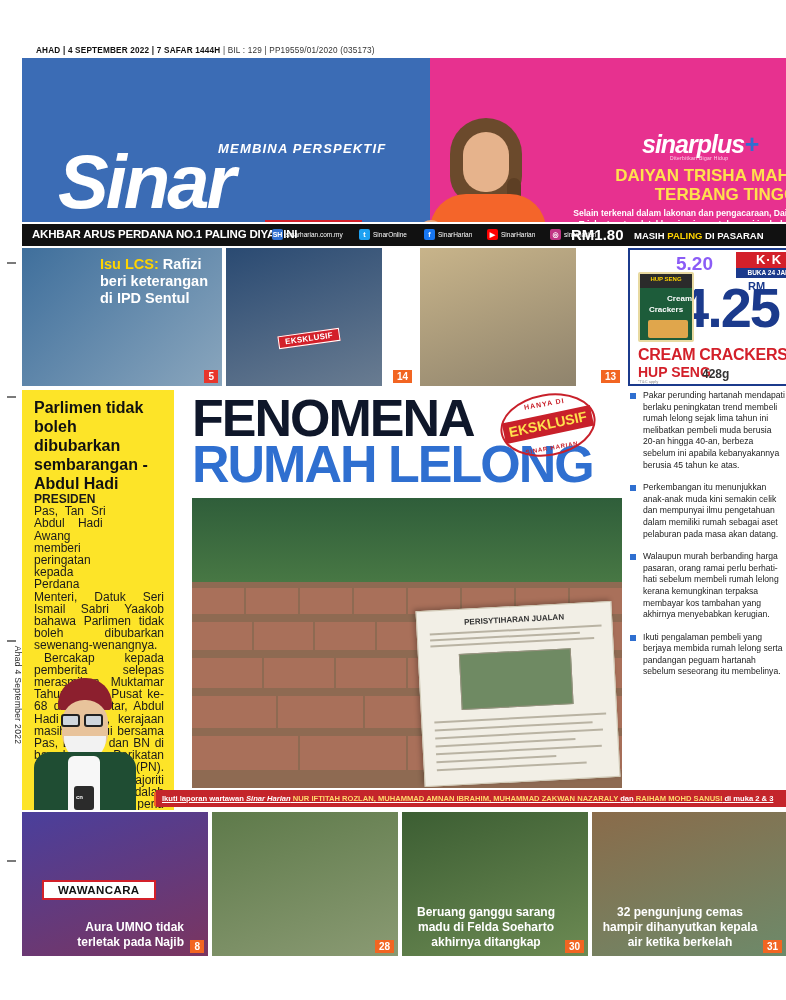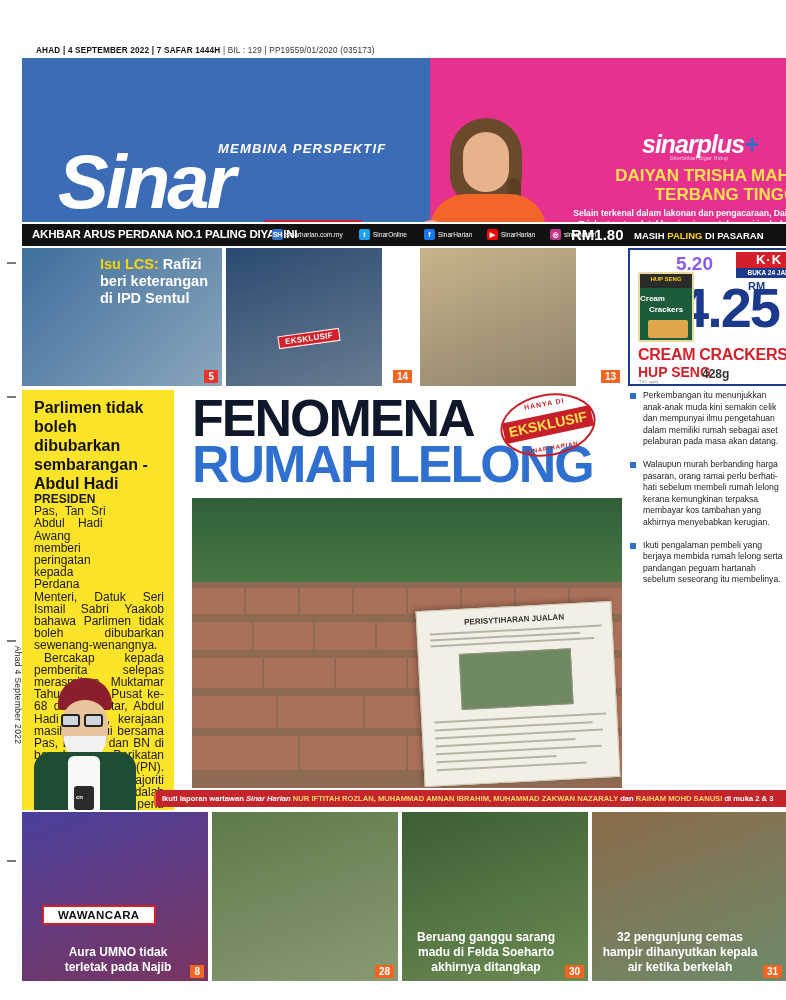--- a/index.html
+++ b/index.html
@@ -201,21 +201,21 @@
     font-size: 16px; font-weight: bold; color: #d3202a; letter-spacing: -.3px;
   }
   .kk-brand { position: absolute; left: 8px; top: 114px; font-size: 14px; font-weight: bold; color: #d3202a; }
   .kk-wt { position: absolute; left: 72px; top: 117px; font-size: 12px; font-weight: bold; color: #333; }
   .kk-box {
     position: absolute; left: 8px; top: 22px; width: 56px; height: 70px;
     background: #1d5c3a; border: 2px solid #e8d9a0; border-radius: 2px;
   }
   .kk-box-top { position: absolute; left: 0; top: 0; width: 100%; height: 14px; background: #2b2b2b; }
   .kk-box-t1 { position: absolute; top: 2px; width: 100%; text-align: center; font-size: 6px; font-weight: bold; color: #ffd400; }
-  .kk-box-t2 { position: absolute; top: 20px; width: 100%; text-align: left; font-size: 8px; font-weight: bold; color: #ffffff; }
+  .kk-box-t2 { position: absolute; top: 20px; width: 100%; text-align: right; font-size: 8px; font-weight: bold; color: #ffffff; }
   .kk-box-t3 { position: absolute; top: 31px; width: 100%; text-align: center; font-size: 8px; font-weight: bold; color: #ffffff; }
   .kk-box-biscuit { position: absolute; left: 8px; top: 46px; width: 40px; height: 18px; background: #e0a64c; border-radius: 2px; }
   .kk-fine { position: absolute; left: 8px; top: 129px; font-size: 4px; color: #888; }
 
   
   .mainblock { position: absolute; left: 22px; top: 390px; width: 764px; height: 420px; }
 
   .sidebar {
     position: absolute; left: 0; top: 0; width: 152px; height: 420px;
     background: #fde428; overflow: hidden;
@@ -304,29 +304,29 @@
     content: ""; position: absolute; left: 0; top: 3px;
     width: 6px; height: 6px; background: #2f6fd0;
   }
   .bullet span { display: block; font-size: 8.6px; color: #222; line-height: 11.6px; }
 
   
   .byline {
     position: absolute; left: 156px; top: 790px; width: 630px; height: 17px;
     background: #c4252b; color: #ffffff;
     font-size: 7.6px; font-weight: bold; line-height: 17px;
-    padding-left: 6px; white-space: nowrap; overflow: hidden;
+    padding-left: 6px; white-space: nowrap; overflow: hidden; text-decoration: underline;
   }
   .byline .it { font-style: italic; }
   .byline .nm { color: #ffd86b; }
   .byline .pg { color: #ffffff; }
 
   
   .bottom { position: absolute; left: 22px; top: 812px; width: 764px; height: 144px; }
-  .bz { position: absolute; top: 0; height: 169px; overflow: hidden; background: #2b5ea8; }
+  .bz { position: absolute; top: 0; height: 144px; overflow: hidden; background: #2b5ea8; }
   .bz-cap {
     position: absolute; left: 0; right: 0; bottom: 0;
     color: #ffffff; font-size: 12px; font-weight: bold; line-height: 15px;
     text-align: center; padding: 4px 24px 6px 6px;
   }
   .wawancara {
     position: absolute; left: 20px; bottom: 56px;
     background: #ffffff; border: 2px solid #d3202a; color: #111111;
     font-size: 11.5px; font-weight: bold; padding: 2px 14px; letter-spacing: .4px;
   }
@@ -536,41 +536,44 @@
           <div class="doc-line" style="top:134px; width:140px"></div>
           <div class="doc-line" style="top:142px; width:166px"></div>
           <div class="doc-line" style="top:150px; width:120px"></div>
           <div class="doc-line" style="top:158px; width:150px"></div>
         </div>
       </div>
     </div>
 
     <div class="rightcol">
       <div class="bullet">
+          <span>Pakar perunding hartanah mendapati berlaku peningkatan trend membeli rumah lelong sejak lima tahun ini melibatkan pembeli muda berusia 20-an hingga 40-an, berbeza sebelum ini apabila kebanyakannya berusia 45 tahun ke atas.</span>
+        </div>
+      <div class="bullet">
           <span>Perkembangan itu menunjukkan anak-anak muda kini semakin celik dan mempunyai ilmu pengetahuan dalam memiliki rumah sebagai aset pelaburan pada masa akan datang.</span>
         </div>
       <div class="bullet">
           <span>Walaupun murah berbanding harga pasaran, orang ramai perlu berhati-hati sebelum membeli rumah lelong kerana kemungkinan terpaksa membayar kos tambahan yang akhirnya menyebabkan kerugian.</span>
         </div>
       <div class="bullet">
           <span>Ikuti pengalaman pembeli yang berjaya membida rumah lelong serta pandangan peguam hartanah sebelum seseorang itu membelinya.</span>
         </div>
     </div>
   </div>
 
   <div class="byline">
     <span>Ikuti laporan wartawan </span><span class="it">Sinar Harian</span><span class="nm"> NUR IFTITAH ROZLAN, MUHAMMAD AMNAN IBRAHIM, MUHAMMAD ZAKWAN NAZARALY </span><span>dan</span><span class="nm"> RAIHAM MOHD SANUSI</span><span class="pg"> di muka 2 &amp; 3</span>
   </div>
 
   <div class="bottom">
 
     <div class="bz" style="left:0; width:186px">
       <div class="tz-img" style="background:linear-gradient(160deg,#4a3f9c,#7a3560)"></div>
       <div class="wawancara">WAWANCARA</div>
-      <div class="bz-cap" style="text-align:center; padding-left:30px">Aura UMNO tidak terletak pada Najib</div>
+      <div class="bz-cap" style="text-align:right; padding-left:30px">Aura UMNO tidak terletak pada Najib</div>
       <div class="badge">8</div>
     </div>
 
     <div class="bz" style="left:190px; width:186px">
       <div class="tz-img" style="background:linear-gradient(160deg,#5e7a4a,#8a9a73)"></div>
       <div class="badge">28</div>
     </div>
 
     <div class="bz" style="left:380px; width:186px">
       <div class="tz-img" style="background:linear-gradient(160deg,#3c5e33,#6c8a53)"></div>

